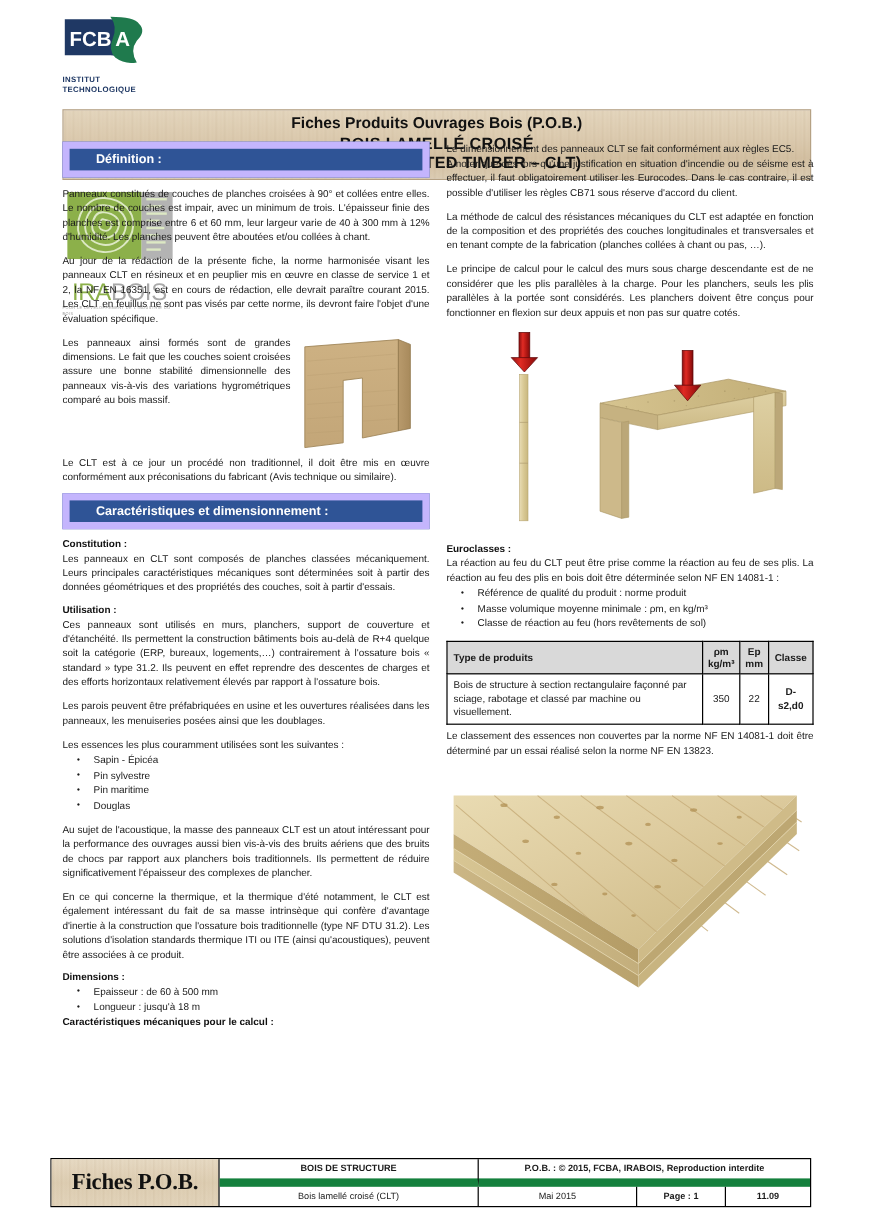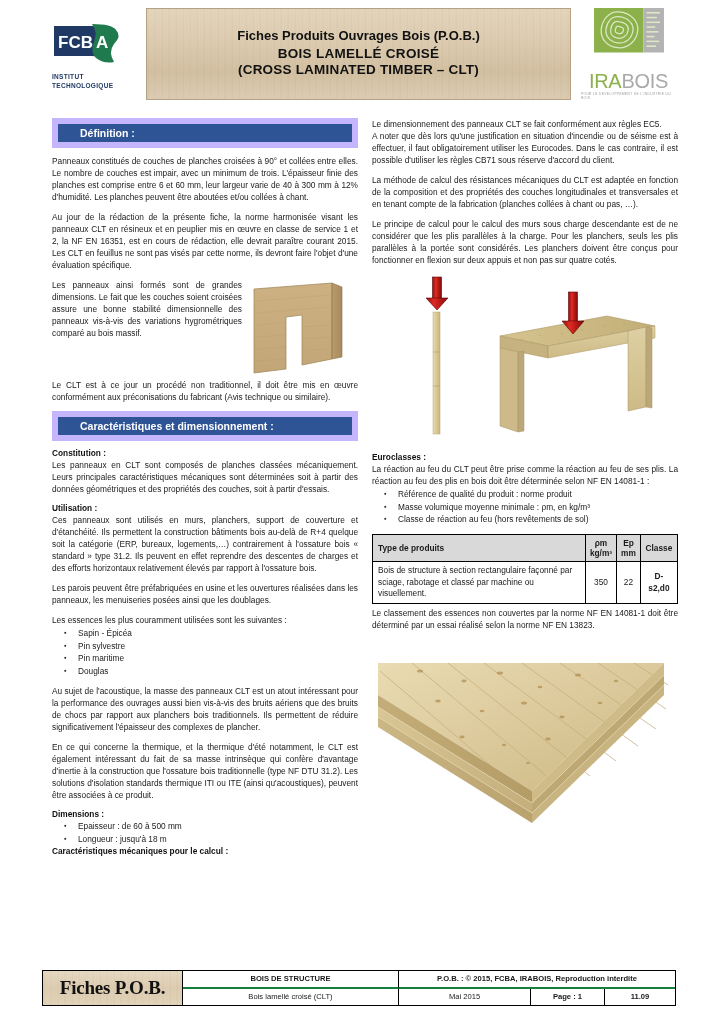--- a/index.html
+++ b/index.html
@@ -22,20 +22,21 @@
     padding: 8px 10px 6px 10px;
   }
 
   
   .header {
     display: flex;
     align-items: stretch;
     height: 92px;
     padding: 0 38px 0 42px;
     gap: 10px;
+    flex-direction: column;
   }
   .logo-fcba {
     width: 84px;
     display: flex;
     flex-direction: column;
     align-items: flex-start;
     justify-content: center;
     padding-top: 4px;
   }
   .fcba-mark {
@@ -238,21 +239,21 @@
     align-items: center;
     justify-content: center;
     font-size: 19px;
     font-weight: bold;
     color: #111;
     letter-spacing: -0.2px;
     font-family: Liberation Serif, serif;
   }
   .footer-grid { flex: 1; }
   .footer-row { display: flex; }
-  .footer-row:first-child > div { border-bottom: 2px solid #15803d; }
+  .footer-row:first-child > div { border-bottom: 7px solid #15803d; }
   .fc {
     font-size: 7.6px;
     font-weight: bold;
     text-align: center;
     padding: 3px 2px;
     line-height: 1.3;
   }
   .fc.n { font-weight: normal; }
   .fc-a { width: 216px; border-right: 1px solid #000; }
   .fc-b { flex: 1; }

